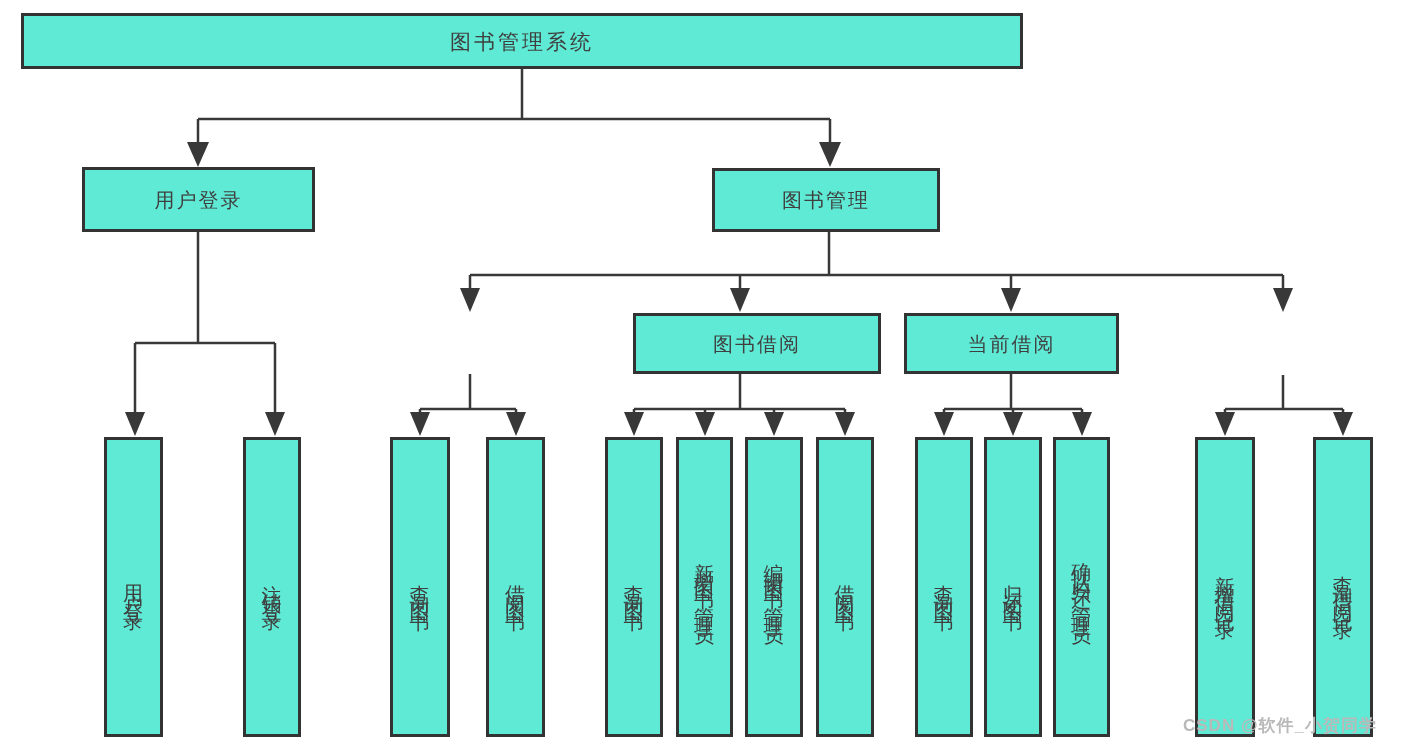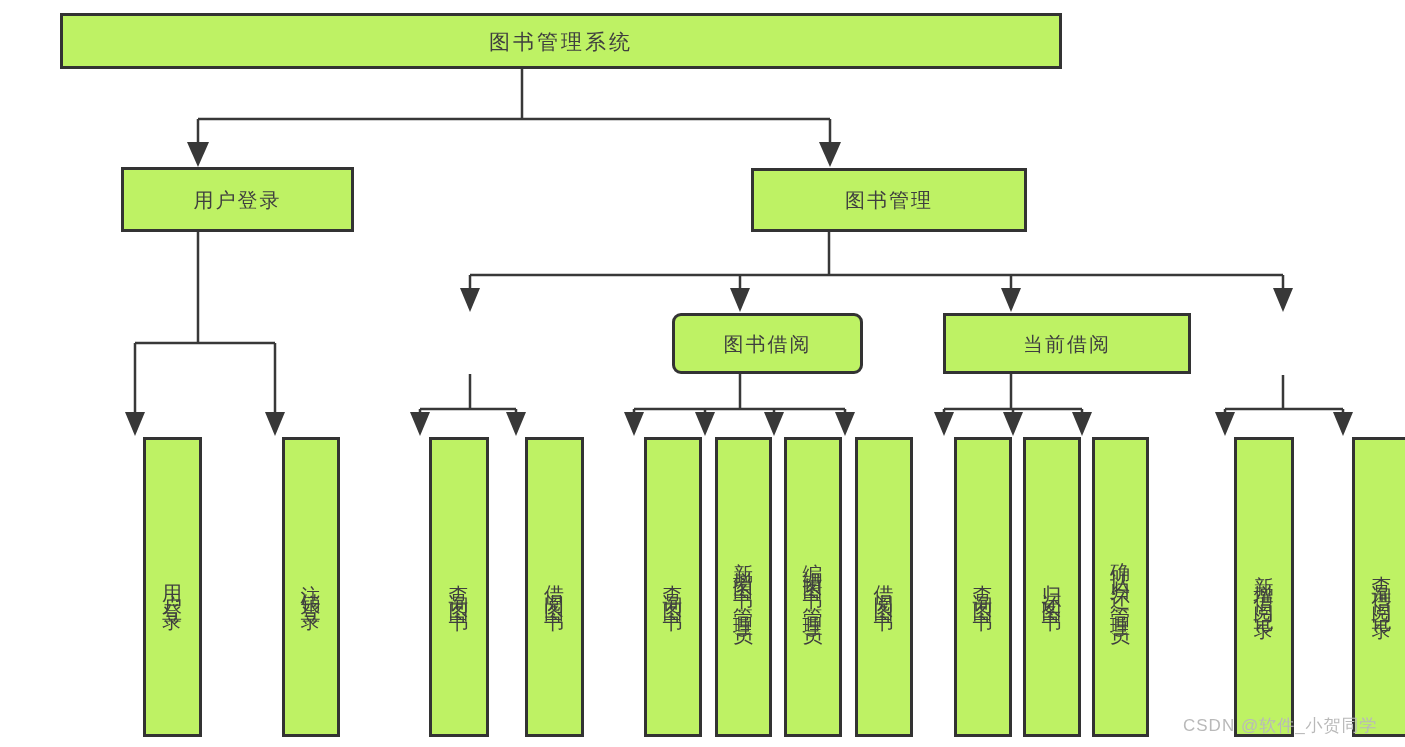--- a/index.html
+++ b/index.html
@@ -11,46 +11,46 @@
     font-family: "Liberation Sans", "DejaVu Sans", sans-serif;
     overflow: hidden;
   }
   .wires {
     position:absolute; left:0; top:0; width:1405px; height:747px;
   }
   .box {
     position: absolute;
     box-sizing: border-box;
     border: 3px solid #333333;
-    background: #bef264;
+    background: #5eead4;
     color: #3f3f3f;
     display: flex;
     align-items: center;
     justify-content: center;
     line-height: 1;
-    margin-left: 39px;
   }
   .h { font-size: 20px; letter-spacing: 2px; }
   .h.root { font-size: 21px; letter-spacing: 3px; }
   .v {
     writing-mode: vertical-rl;
     text-orientation: mixed;
     font-size: 20px;
     letter-spacing: 9px;
     text-align: center;
   }
   .watermark {
     position: absolute;
     left: 1183px;
     top: 714px;
     font-size: 17px;
     letter-spacing: 1px;
     color: #b9b9b9;
     white-space: nowrap;
     z-index: 5;
+    font-weight: bold;
   }
 </style>
 </head>
 <body>
 
 <div class="stage">
 
   <svg class="wires" width="1405" height="747" viewBox="0 0 1405 747" fill="none" stroke="#383838" stroke-width="2.5">
 
     <g>
@@ -97,24 +97,24 @@
     <g>
       <path d="M1283 375 V409 M1225 409 H1343 M1225 409 V414 M1343 409 V414"></path>
       <polygon points="1215,412 1235,412 1225,436" fill="#383838" stroke="none"></polygon>
       <polygon points="1333,412 1353,412 1343,436" fill="#383838" stroke="none"></polygon>
     </g>
   </svg>
 
   <div class="box h root" style="left:21px; top:13px; width:1002px; height:56px;">图书管理系统</div>
 
   <div class="box h" style="left:82px; top:167px; width:233px; height:65px;">用户登录</div>
-  <div class="box h" style="left:712px; top:168px; width:276px; height:64px;">图书管理</div>
+  <div class="box h" style="left:712px; top:168px; width:228px; height:64px;">图书管理</div>
 
-  <div class="box h" style="left:633px; top:313px; width:191px; height:61px;border-radius:9px;">图书借阅</div>
-  <div class="box h" style="left:904px; top:313px; width:248px; height:61px;">当前借阅</div>
+  <div class="box h" style="left:633px; top:313px; width:248px; height:61px;">图书借阅</div>
+  <div class="box h" style="left:904px; top:313px; width:215px; height:61px;">当前借阅</div>
 
   <div class="box v" style="left:104px; top:437px; width:59px; height:300px;">用户登录</div>
   <div class="box v" style="left:243px; top:437px; width:58px; height:300px;">注销登录</div>
 
   <div class="box v" style="left:390px; top:437px; width:60px; height:300px;">查询图书</div>
   <div class="box v" style="left:486px; top:437px; width:59px; height:300px;">借阅图书</div>
 
   <div class="box v" style="left:605px; top:437px; width:58px; height:300px;">查询图书</div>
   <div class="box v" style="left:676px; top:437px; width:57px; height:300px;">新增图书（管理员）</div>
   <div class="box v" style="left:745px; top:437px; width:58px; height:300px;">编辑图书（管理员）</div>

